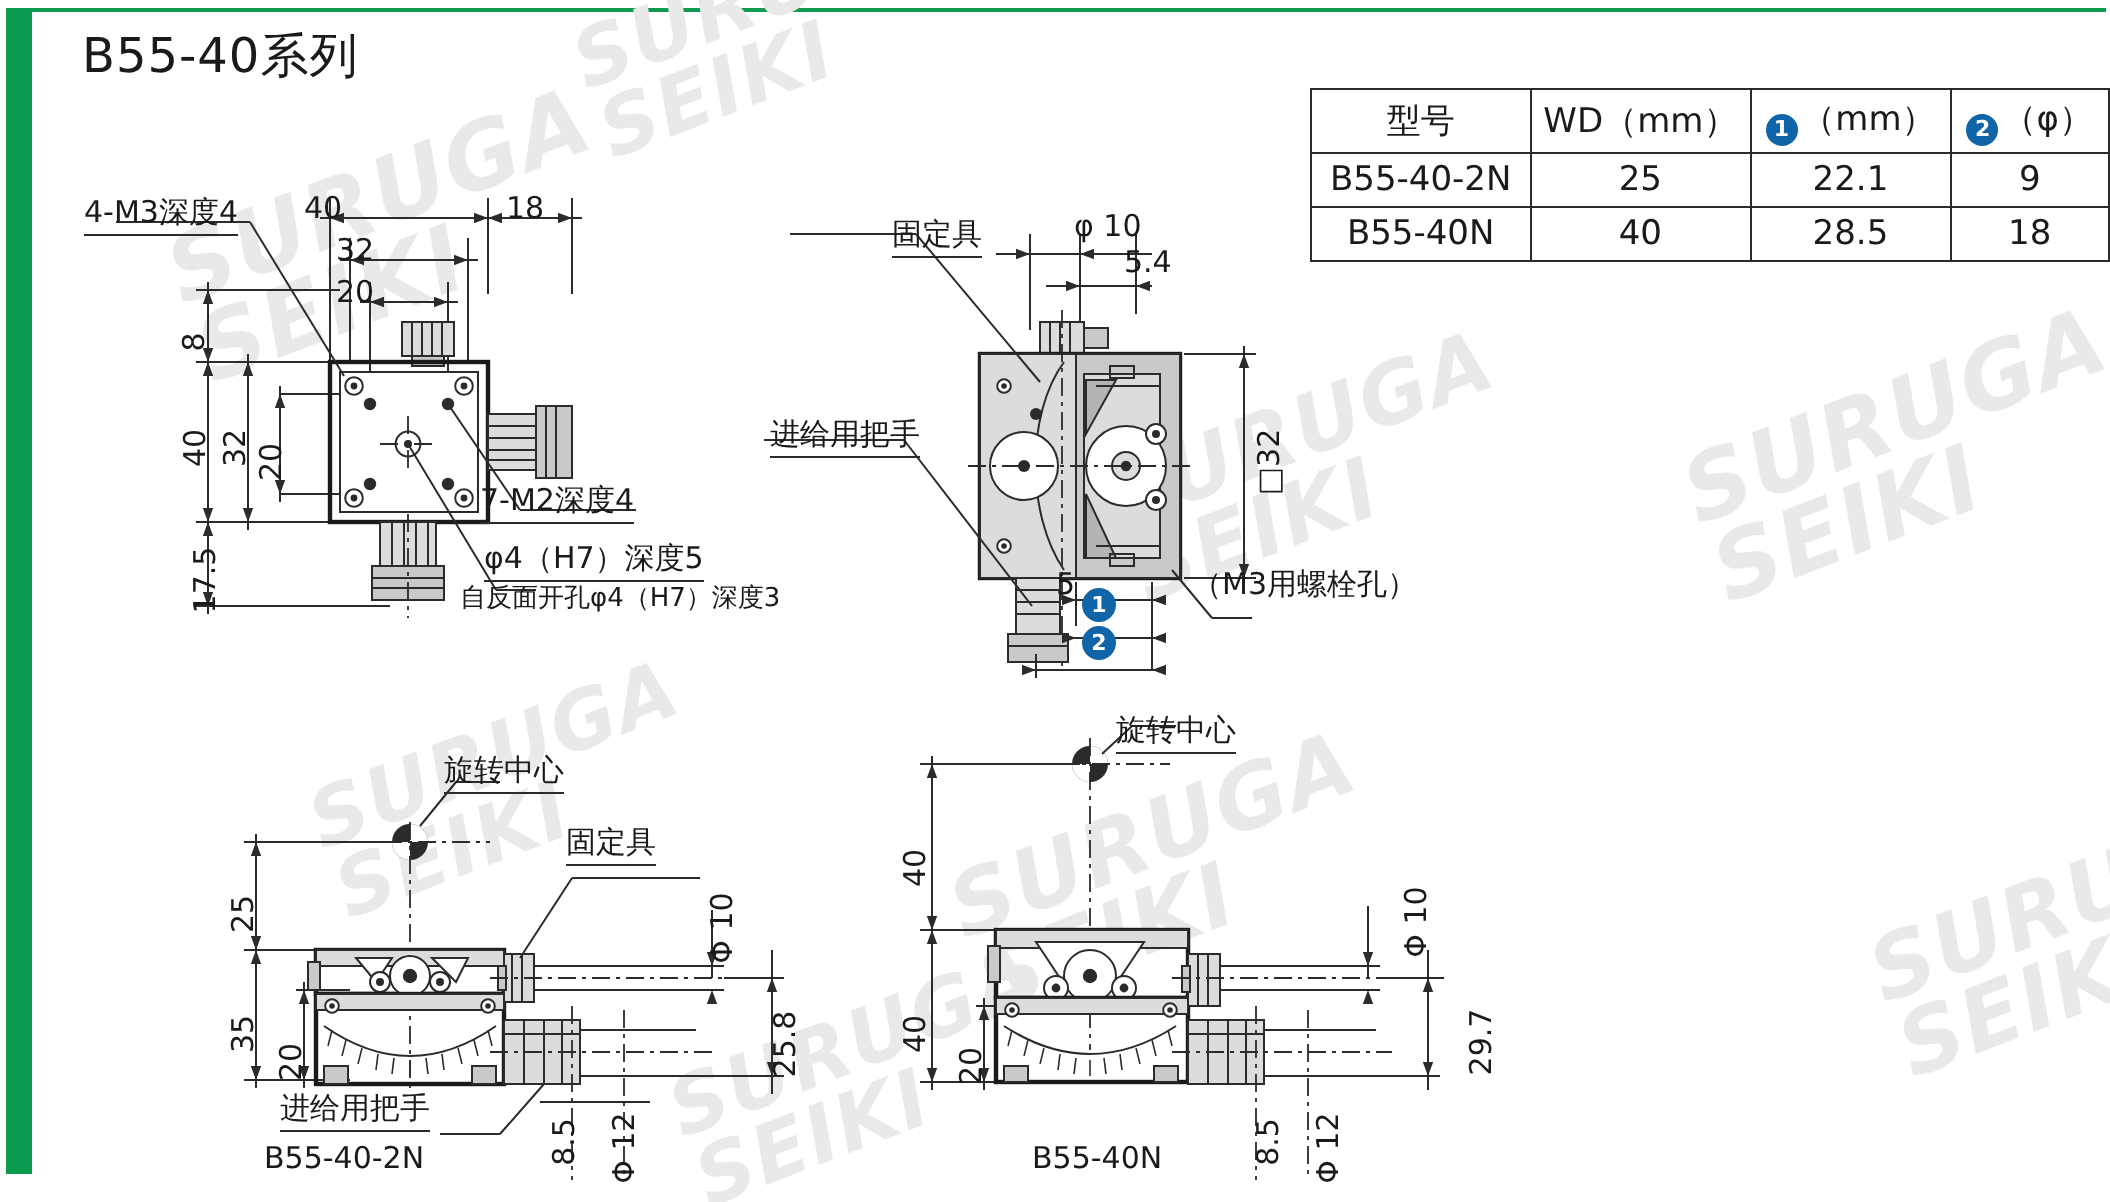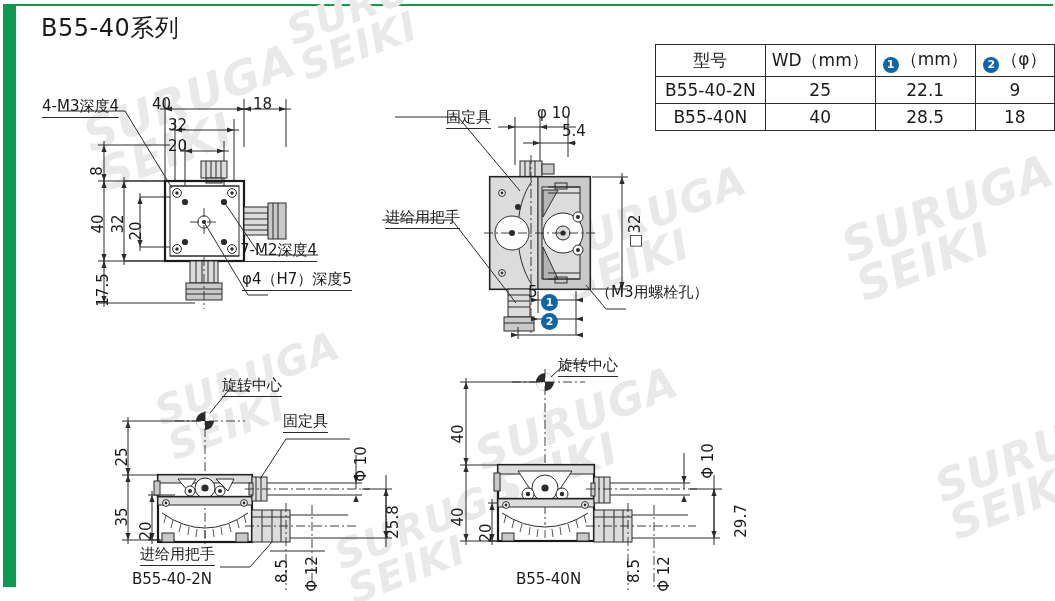--- a/index.html
+++ b/index.html
@@ -292,20 +292,21 @@
   <div class="lbl" style="left:168px;top:137px;">20</div>
   <div class="lbl vlbl" style="left:92px;top:162px;">8</div>
   <div class="lbl vlbl" style="left:88px;top:215px;">40</div>
   <div class="lbl vlbl" style="left:86px;top:281px;">17.5</div>
   <div class="lbl vlbl" style="left:108px;top:215px;">32</div>
   <div class="lbl vlbl" style="left:126px;top:222px;">20</div>
 
   <div class="lbl lbl-u" style="left:42px;top:97px;">4-M3深度4</div>
   <div class="lbl lbl-u" style="left:240px;top:241px;">7-M2深度4</div>
   <div class="lbl lbl-u" style="left:242px;top:270px;">φ4（H7）深度5</div>
+  <div class="lbl lbl-s" style="left:230px;top:290px;">自反面开孔φ4（H7）深度3</div>
 
   <div class="dw" style="left:380px;top:95px;">
     <svg width="300" height="245" viewBox="0 0 300 245">
 
       <g class="ln">
         <line x1="135" y1="22" x2="135" y2="70"></line>
         <line x1="160" y1="22" x2="160" y2="70"></line>
         <line x1="188" y1="22" x2="188" y2="62"></line>
         <line x1="118" y1="32" x2="196" y2="32"></line>
         <line x1="143" y1="48" x2="196" y2="48"></line>

